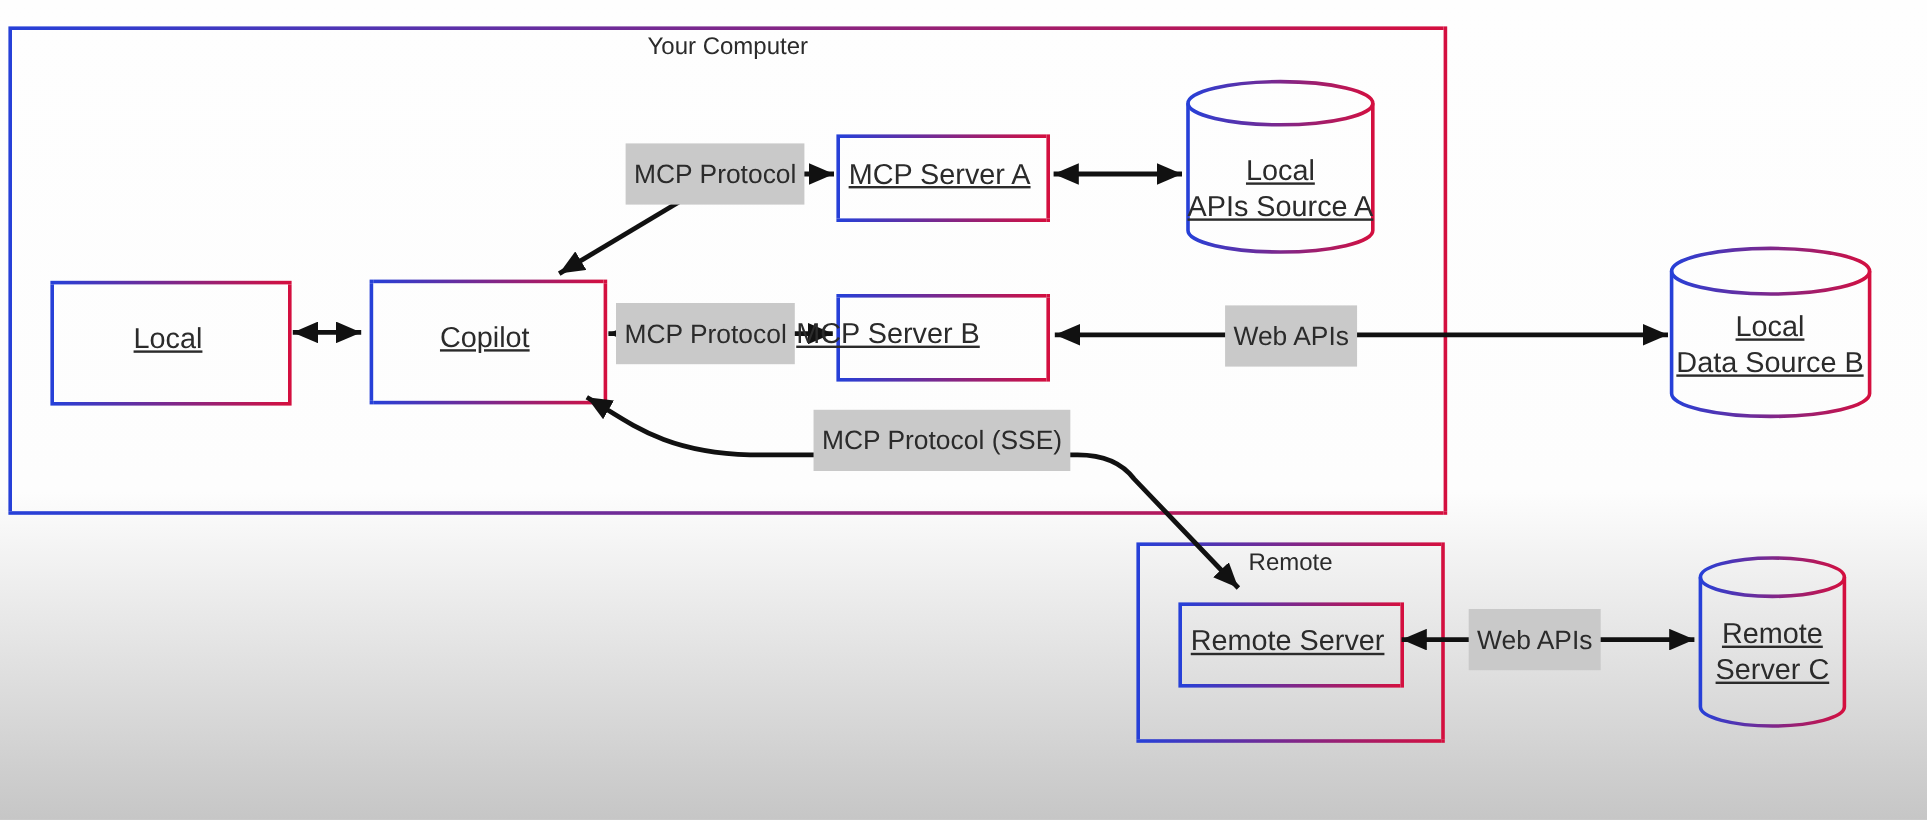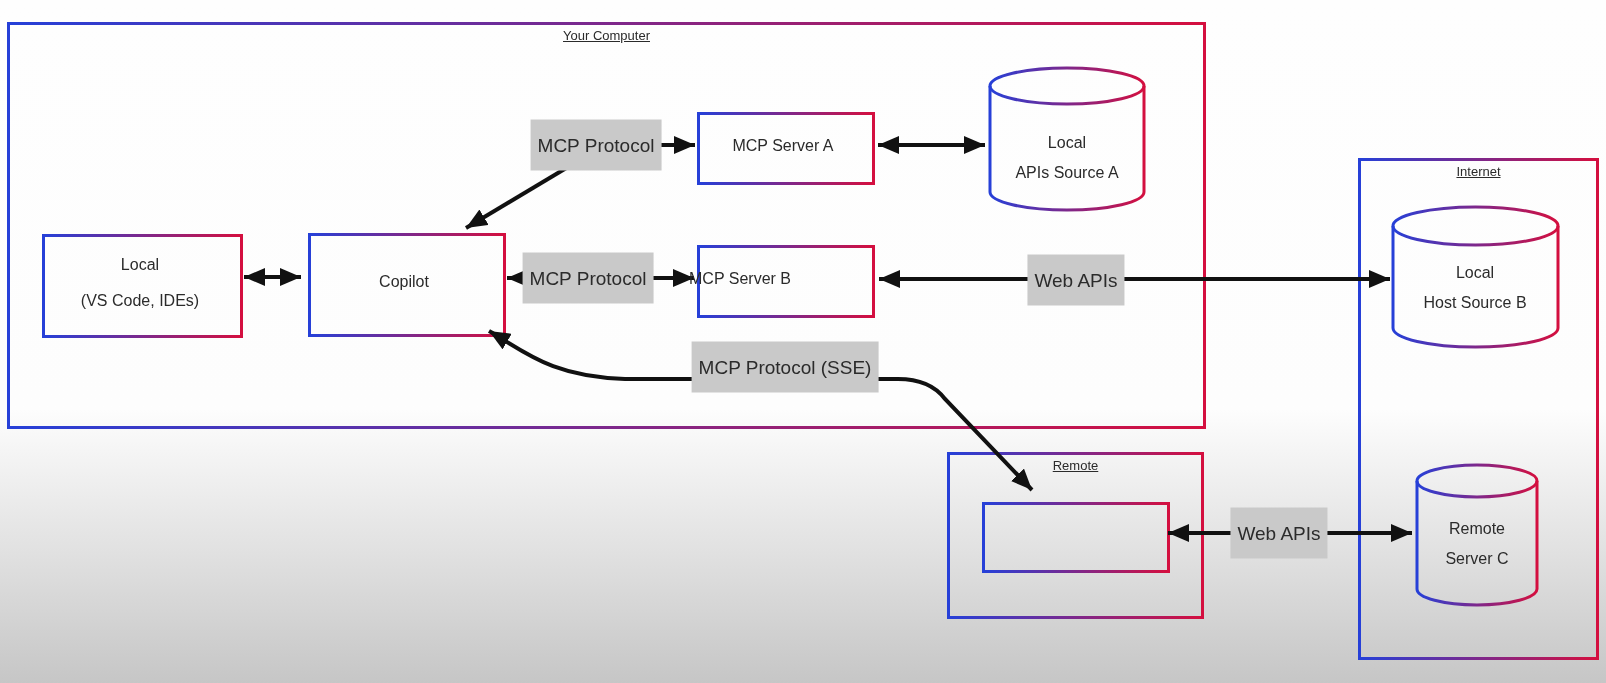--- a/index.html
+++ b/index.html
@@ -16,84 +16,84 @@
     background:linear-gradient(180deg,#fefefe 0%,#fdfdfd 60%,#e2e2e2 80%,#c6c6c6 100%);
   }
   .layer{position:absolute;left:0;top:0;width:1606px;height:683px;z-index:2;}
   .gbox{
     position:absolute;z-index:1;background:transparent;
     border:3px solid transparent;
     border-image:linear-gradient(90deg,var(--gradient-start),var(--gradient-end)) 1;
   }
   .gtitle{
     position:absolute;top:3px;left:50%;transform:translateX(-50%);
-    font-size:13px;white-space:nowrap;z-index:3;text-decoration:underline;
+    font-size:20px;white-space:nowrap;z-index:3;
   }
   .node-text{
     position:absolute;z-index:3;display:flex;flex-direction:column;
     align-items:center;justify-content:center;text-align:center;
-    font-size:16px;line-height:36px;white-space:nowrap;
+    font-size:24px;line-height:36px;white-space:nowrap;
     transform:translate(-50%,-50%);
+    text-decoration:underline;
   }
   .cyl-text{line-height:30px;}
   .elabel{
     position:absolute;z-index:3;transform:translate(-50%,-50%);
     background:var(--label-bg);color:var(--text);
-    font-size:19px;line-height:23px;padding:14px 7px;white-space:nowrap;
+    font-size:22px;line-height:23px;padding:14px 7px;white-space:nowrap;
   }
   .edge{stroke:var(--arrow);stroke-width:4;fill:none;}
   .cyl{stroke-width:3;fill:none;}
 </style>
 </head>
 <body>
 
 <div class="stage">
 
   <div class="gbox" style="left:7px;top:22px;width:1193px;height:401px">
     <div class="gtitle">Your Computer</div>
   </div>
 
-  <div class="gbox" style="left:1358px;top:158px;width:235px;height:496px">
-    <div class="gtitle">Internet</div>
-  </div>
 
   <div class="gbox" style="left:947px;top:452px;width:251px;height:161px">
     <div class="gtitle">Remote</div>
   </div>
 
   <div class="gbox" style="left:42px;top:234px;width:195px;height:98px"></div>
   <div class="node-text" style="left:140px;top:283px">
     <div>Local</div>
-    <div>(VS Code, IDEs)</div>
   </div>
 
   <div class="gbox" style="left:308px;top:233px;width:192px;height:98px"></div>
   <div class="node-text" style="left:404px;top:282px">
     <div>Copilot</div>
   </div>
 
   <div class="gbox" style="left:697px;top:112px;width:172px;height:67px"></div>
   <div class="node-text" style="left:783px;top:146px">
     <div>MCP Server A</div>
   </div>
 
   <div class="gbox" style="left:697px;top:245px;width:172px;height:67px"></div>
   <div class="node-text" style="left:740px;top:279px">
     <div>MCP Server B</div>
   </div>
 
   <div class="gbox" style="left:982px;top:502px;width:182px;height:65px"></div>
+  <div class="node-text" style="left:1073px;top:535px">
+    <div>Remote Server</div>
+  </div>
 
   <div class="node-text cyl-text" style="left:1067px;top:158px">
     <div>Local</div>
     <div>APIs Source A</div>
   </div>
   <div class="node-text cyl-text" style="left:1475px;top:288px">
     <div>Local</div>
-    <div>Host Source B</div>
+    <div>Data Source B</div>
   </div>
   <div class="node-text cyl-text" style="left:1477px;top:544px">
     <div>Remote</div>
     <div>Server C</div>
   </div>
 
   <div class="elabel" style="left:596px;top:145px">MCP Protocol</div>
   <div class="elabel" style="left:588px;top:278px">MCP Protocol</div>
   <div class="elabel" style="left:785px;top:367px">MCP Protocol (SSE)</div>
   <div class="elabel" style="left:1076px;top:280px">Web APIs</div>

